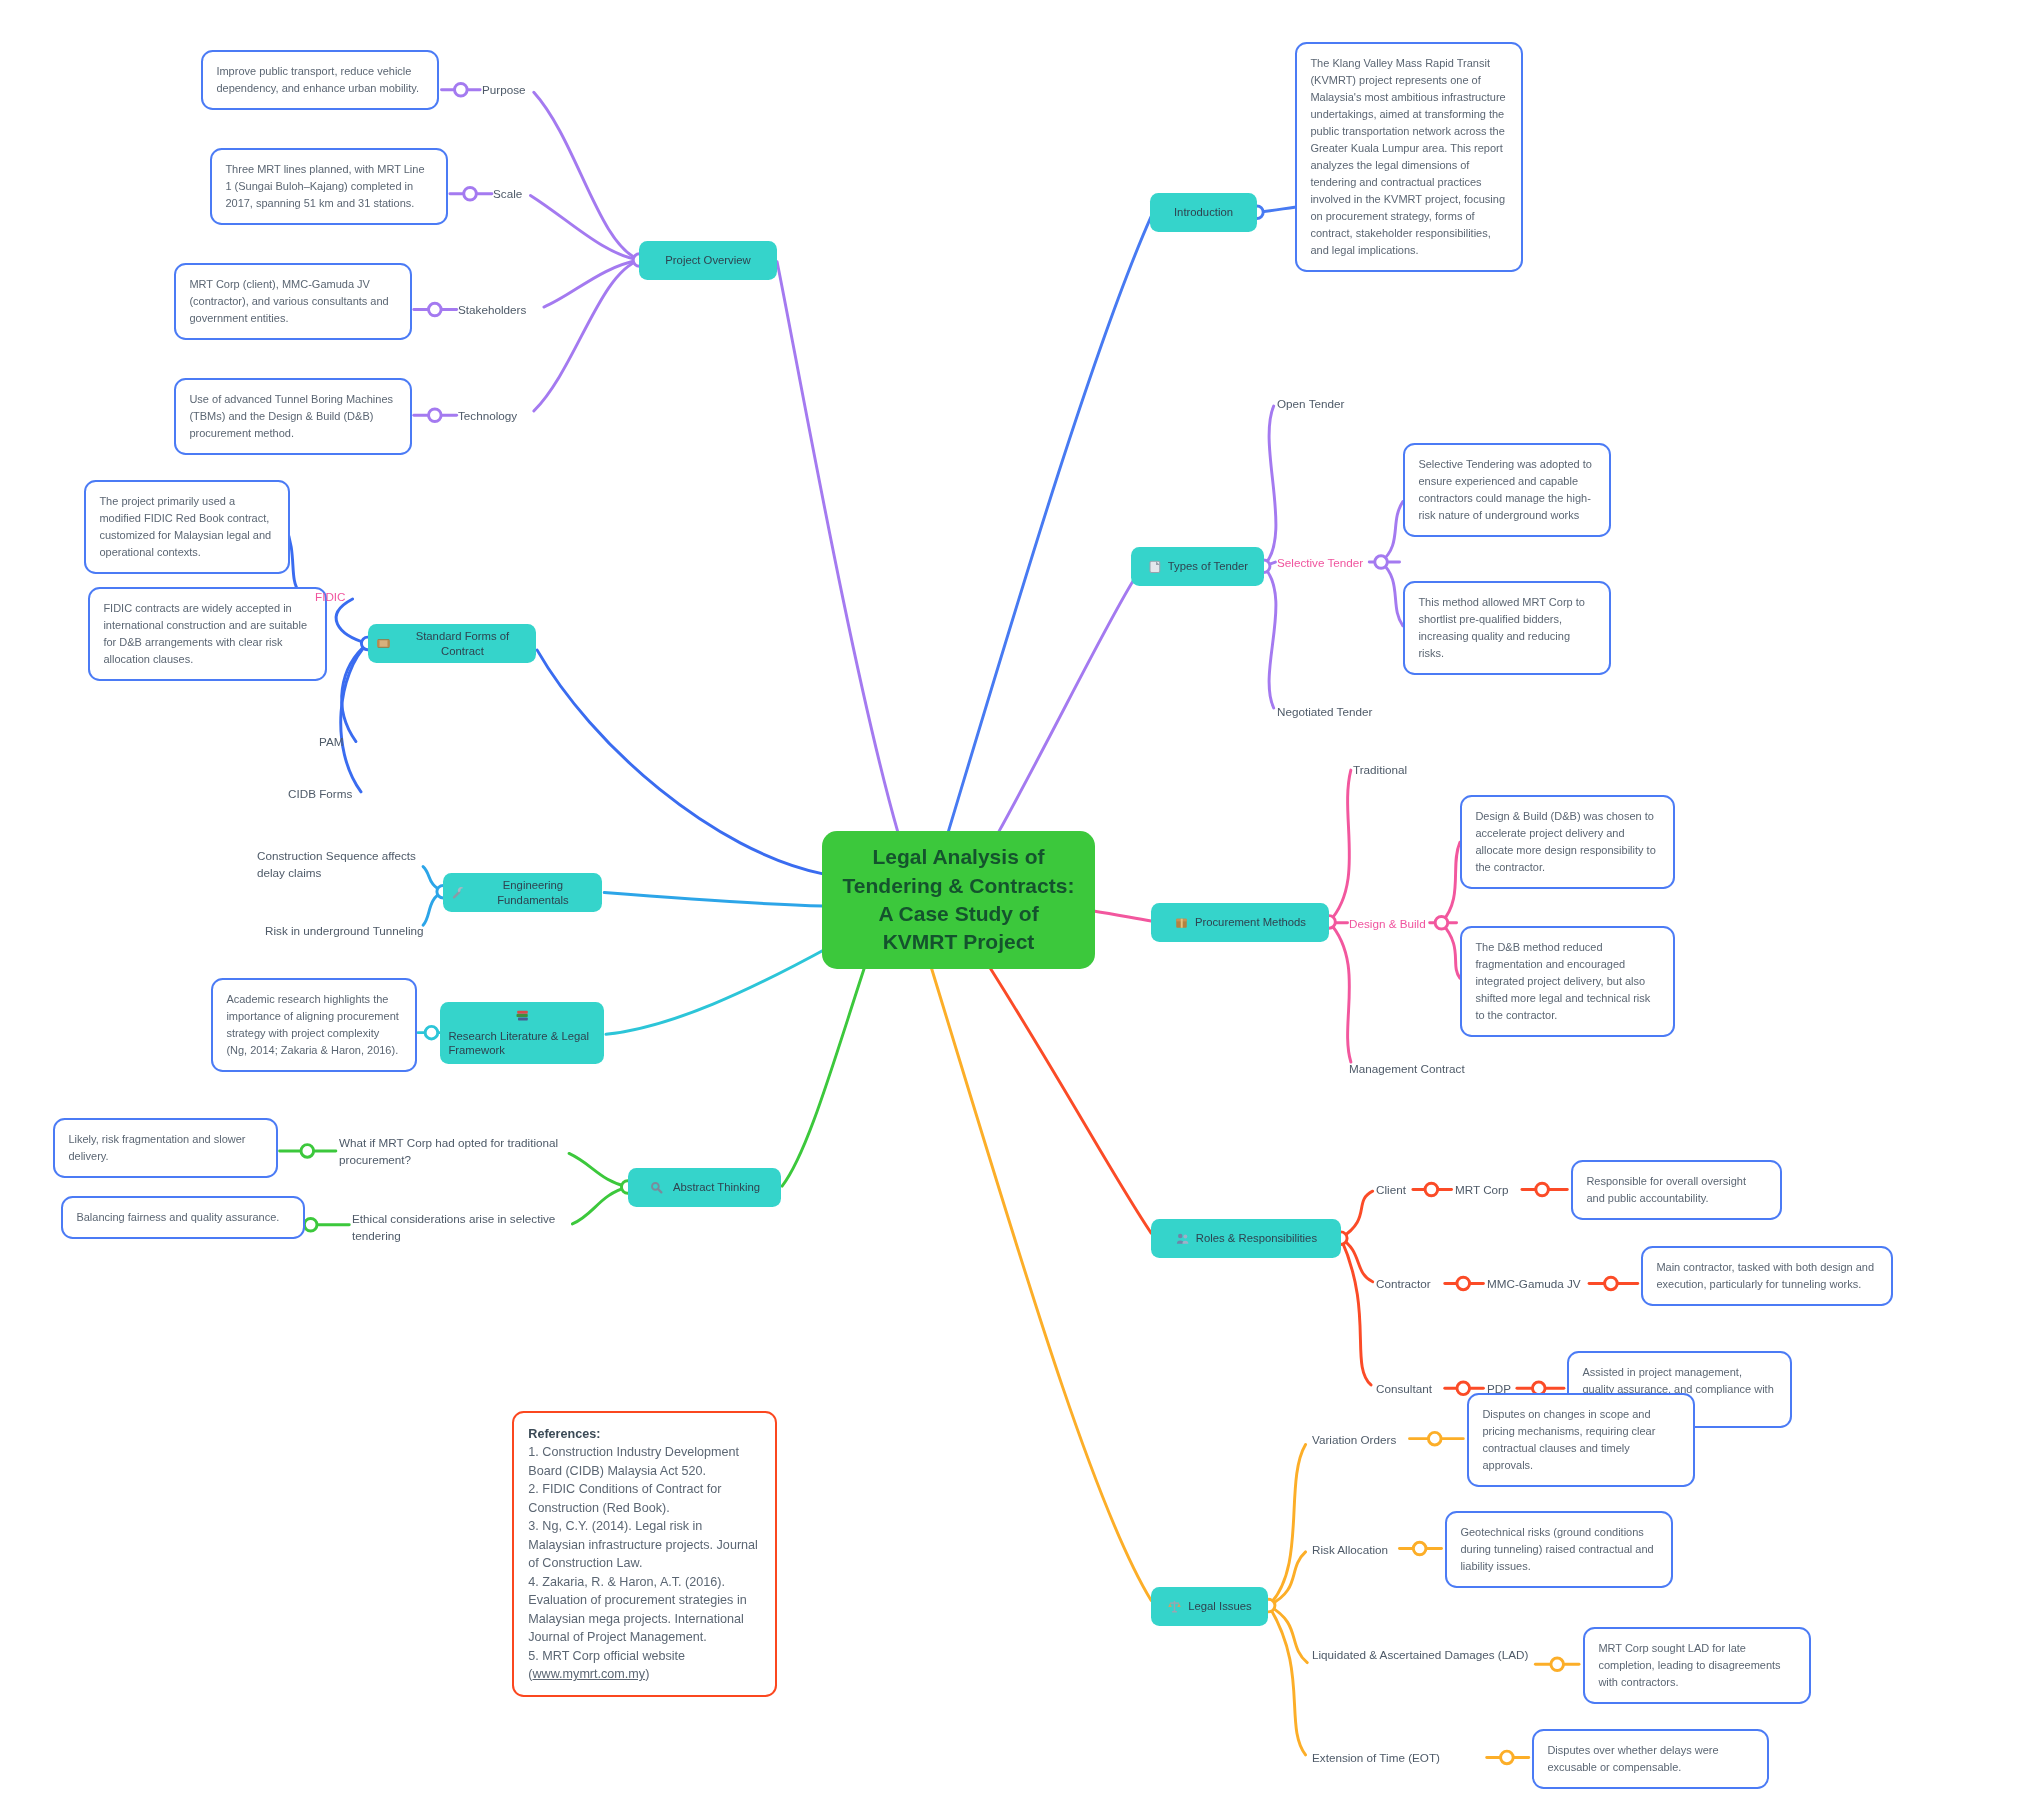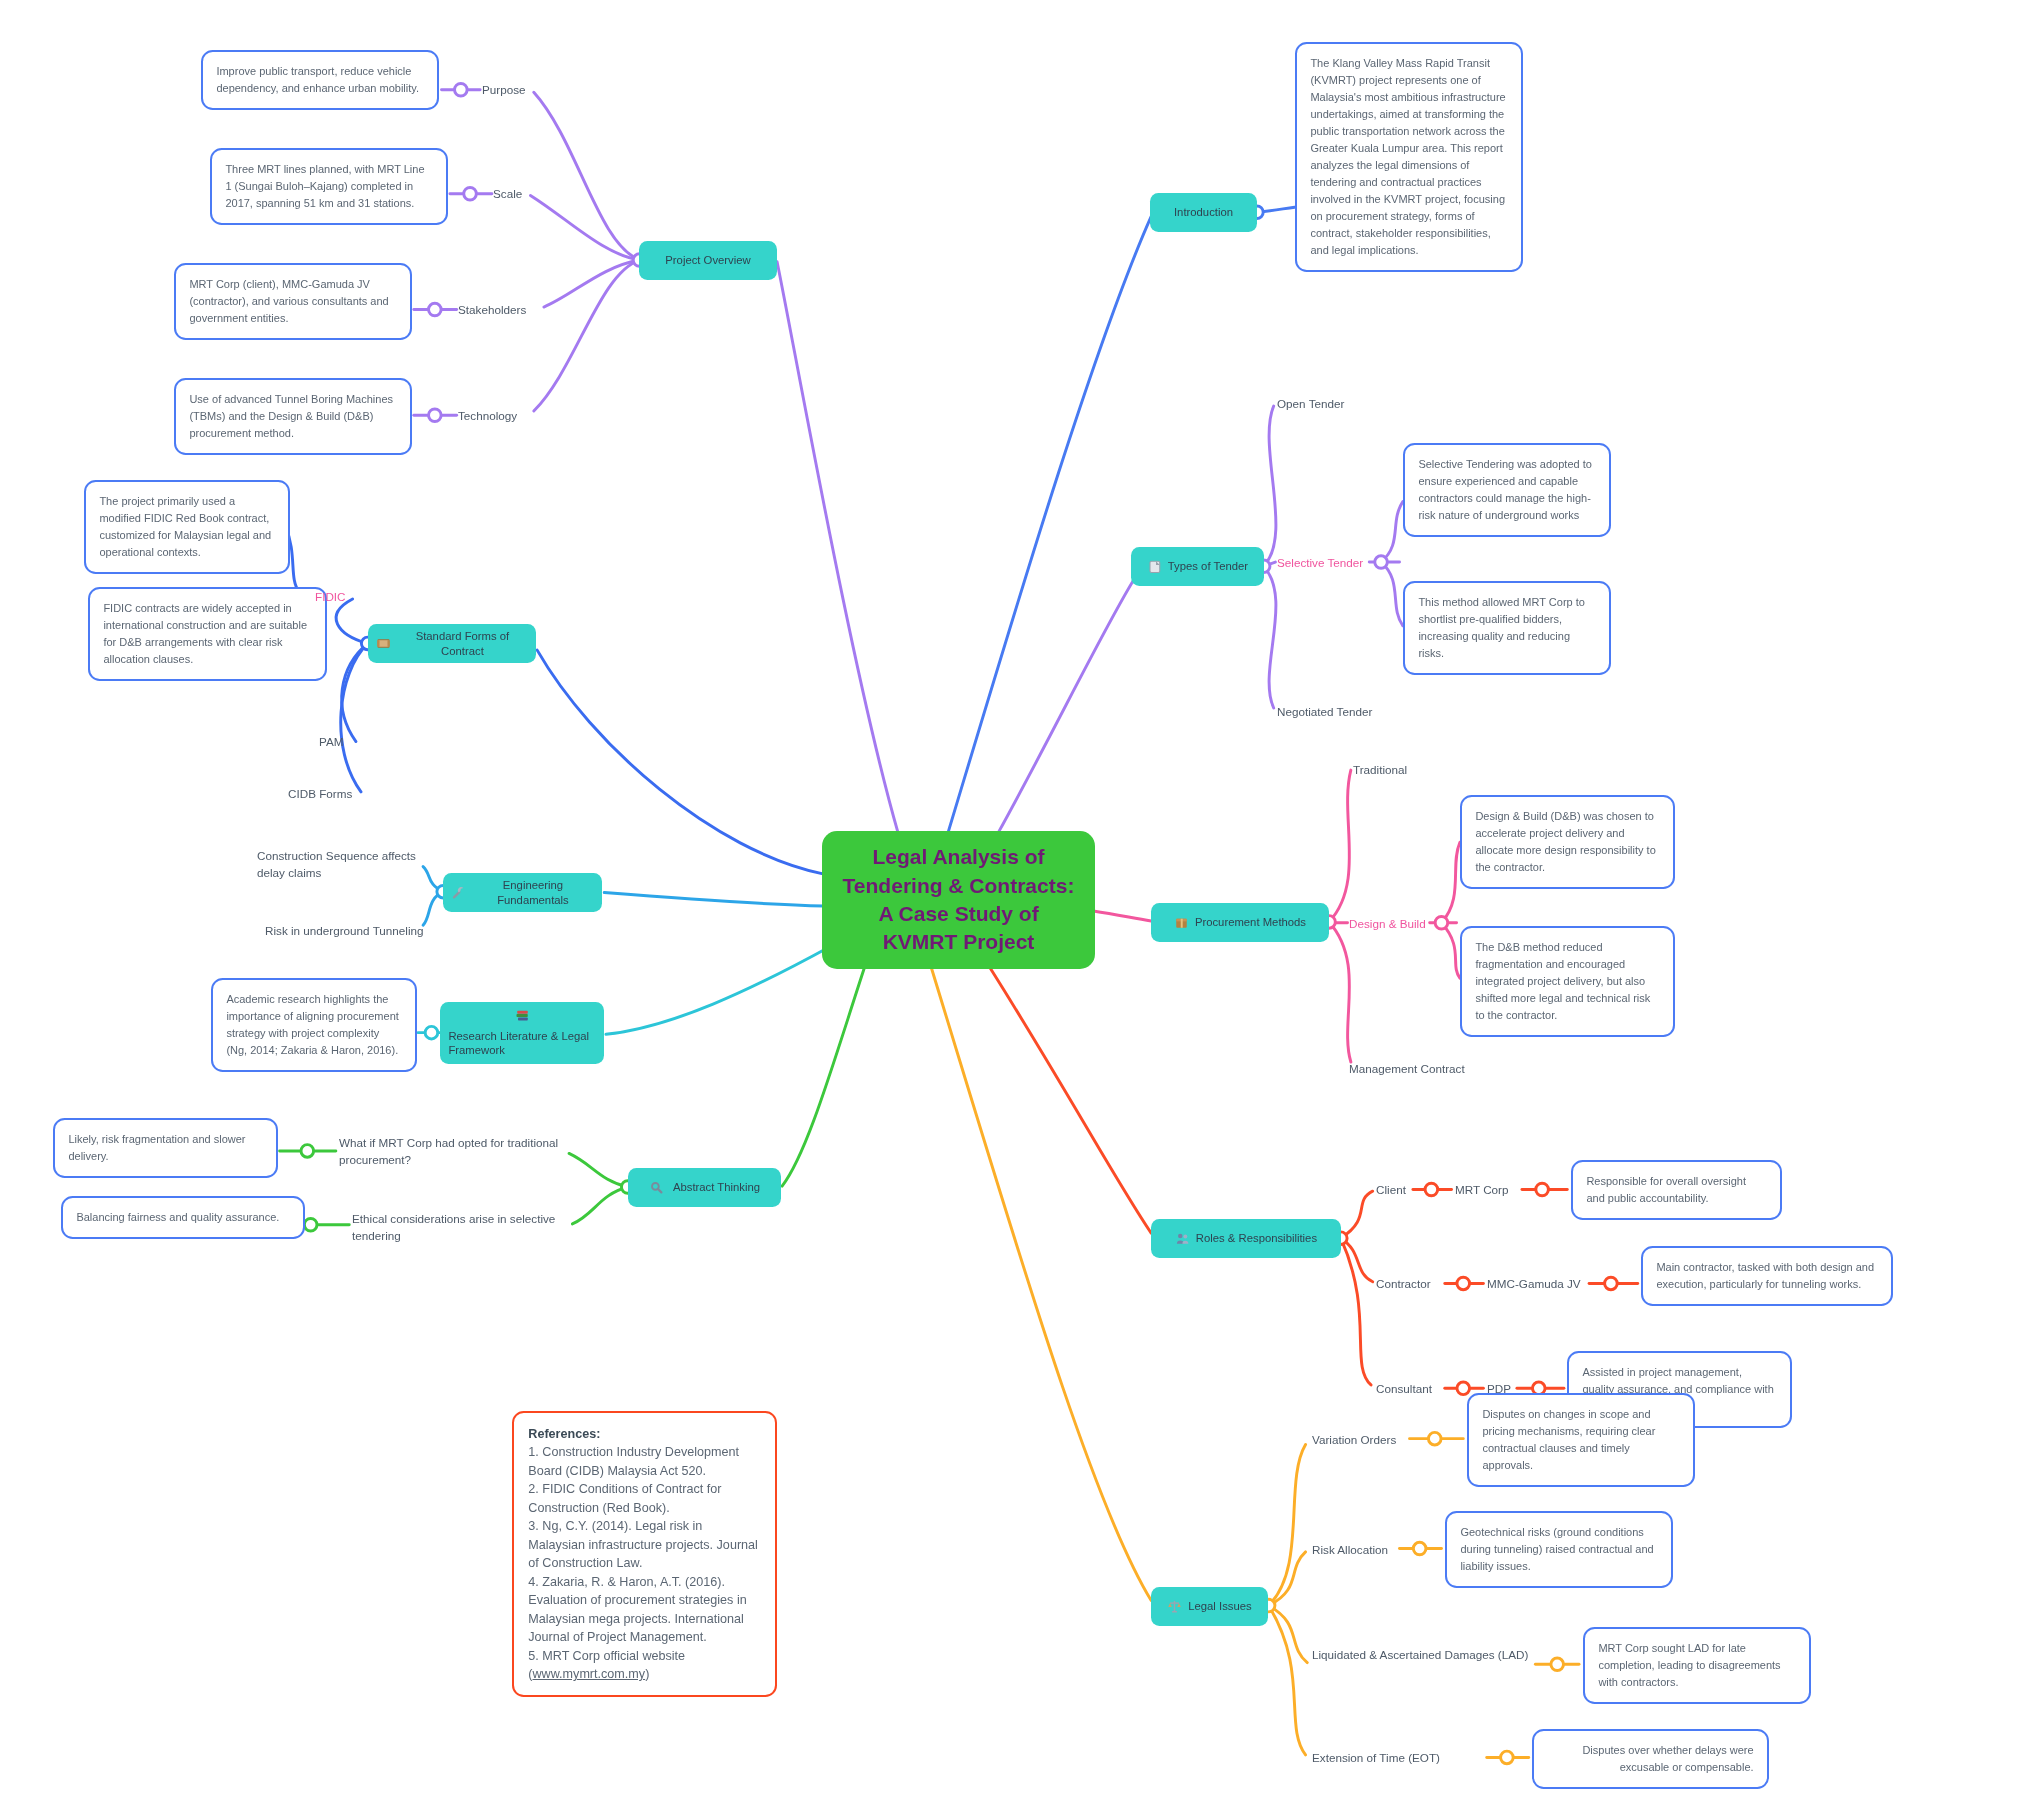--- a/index.html
+++ b/index.html
@@ -8,21 +8,21 @@
   #wires{position:absolute;left:0;top:0;width:2039px;height:1796px;}
   .stroke-violet{stroke:#a47af0;} .stroke-blue{stroke:#477af2;} .stroke-stdblue{stroke:#3a6cf0;}
   .stroke-lblue{stroke:#2ca5e8;} .stroke-turq{stroke:#2cc5d8;} .stroke-green{stroke:#3cc83c;}
   .stroke-pink{stroke:#f2579e;} .stroke-red{stroke:#fb4b27;} .stroke-amber{stroke:#fcae28;}
   #wires path, #wires line{fill:none;stroke-width:3.5;stroke-linecap:round;}
   #wires circle{fill:#ffffff;stroke-width:3.5;}
   .node{position:absolute;height:39px;background:#35d4cb;border-radius:8.4px;display:flex;align-items:center;justify-content:center;gap:5.9px;color:#2f4350;font-size:11.3px;font-weight:500;box-sizing:border-box;padding:0 8.4px;text-align:center;}
   .node.tall{height:62px;text-align:left;align-items:center;}
   .node .txt{line-height:1.3;}
   .center-node{position:absolute;left:822px;top:831px;width:273px;height:138px;background:#3cc83c;border-radius:15px;display:flex;align-items:center;justify-content:center;box-sizing:border-box;padding:11.7px 17px;}
-  .center-node .txt{color:#701a75;font-size:21px;font-weight:bold;text-align:center;line-height:1.35;}
+  .center-node .txt{color:#14532d;font-size:21px;font-weight:bold;text-align:center;line-height:1.35;}
   .note{position:absolute;background:#ffffff;border:2.1px solid #4b7bf5;border-radius:11.7px;box-sizing:border-box;padding:11px 13.4px;color:#5b6673;font-size:11px;line-height:17px;}
   .rednote{position:absolute;background:#ffffff;border:2.1px solid #fb471f;border-radius:11.7px;box-sizing:border-box;padding:11.7px 14.3px;color:#5b6673;font-size:12.6px;line-height:18.5px;}
   .rednote .b{font-weight:bold;color:#3b4a56;}
   .lbl{position:absolute;color:#4e5a68;font-size:11.7px;line-height:17px;white-space:nowrap;}
   .lbl.wrap{white-space:normal;}
   .lbl.pink{color:#f0549e;}
   .icon{display:inline-flex;width:15px;height:15px;flex:0 0 auto;}
   .link{text-decoration:underline;}
 </style>
 </head>
@@ -329,21 +329,21 @@
   </div>
   <div class="lbl" style="left:1312px;top:1541px;">Risk Allocation</div>
   <div class="note" style="left:1445px;top:1511px;width:228px;">
     <span>Geotechnical risks (ground conditions during tunneling) raised contractual and liability issues.</span>
   </div>
   <div class="lbl wrap" style="left:1312px;top:1646px;width:220px;">Liquidated &amp; Ascertained Damages (LAD)</div>
   <div class="note" style="left:1583px;top:1627px;width:228px;">
     <span>MRT Corp sought LAD for late completion, leading to disagreements with contractors.</span>
   </div>
   <div class="lbl" style="left:1312px;top:1749px;">Extension of Time (EOT)</div>
-  <div class="note" style="left:1532px;top:1729px;width:237px;text-align:right;">
+  <div class="note" style="left:1532px;top:1729px;width:237px;">
     <span>Disputes over whether delays were excusable or compensable.</span>
   </div>
 
 
   <div class="rednote" style="left:512px;top:1411px;width:265px;">
     <div class="b">References:</div>
     <div>1. Construction Industry Development Board (CIDB) Malaysia Act 520.</div>
     <div>2. FIDIC Conditions of Contract for Construction (Red Book).</div>
     <div>3. Ng, C.Y. (2014). Legal risk in Malaysian infrastructure projects. Journal of Construction Law.</div>
     <div>4. Zakaria, R. &amp; Haron, A.T. (2016). Evaluation of procurement strategies in Malaysian mega projects. International Journal of Project Management.</div>

